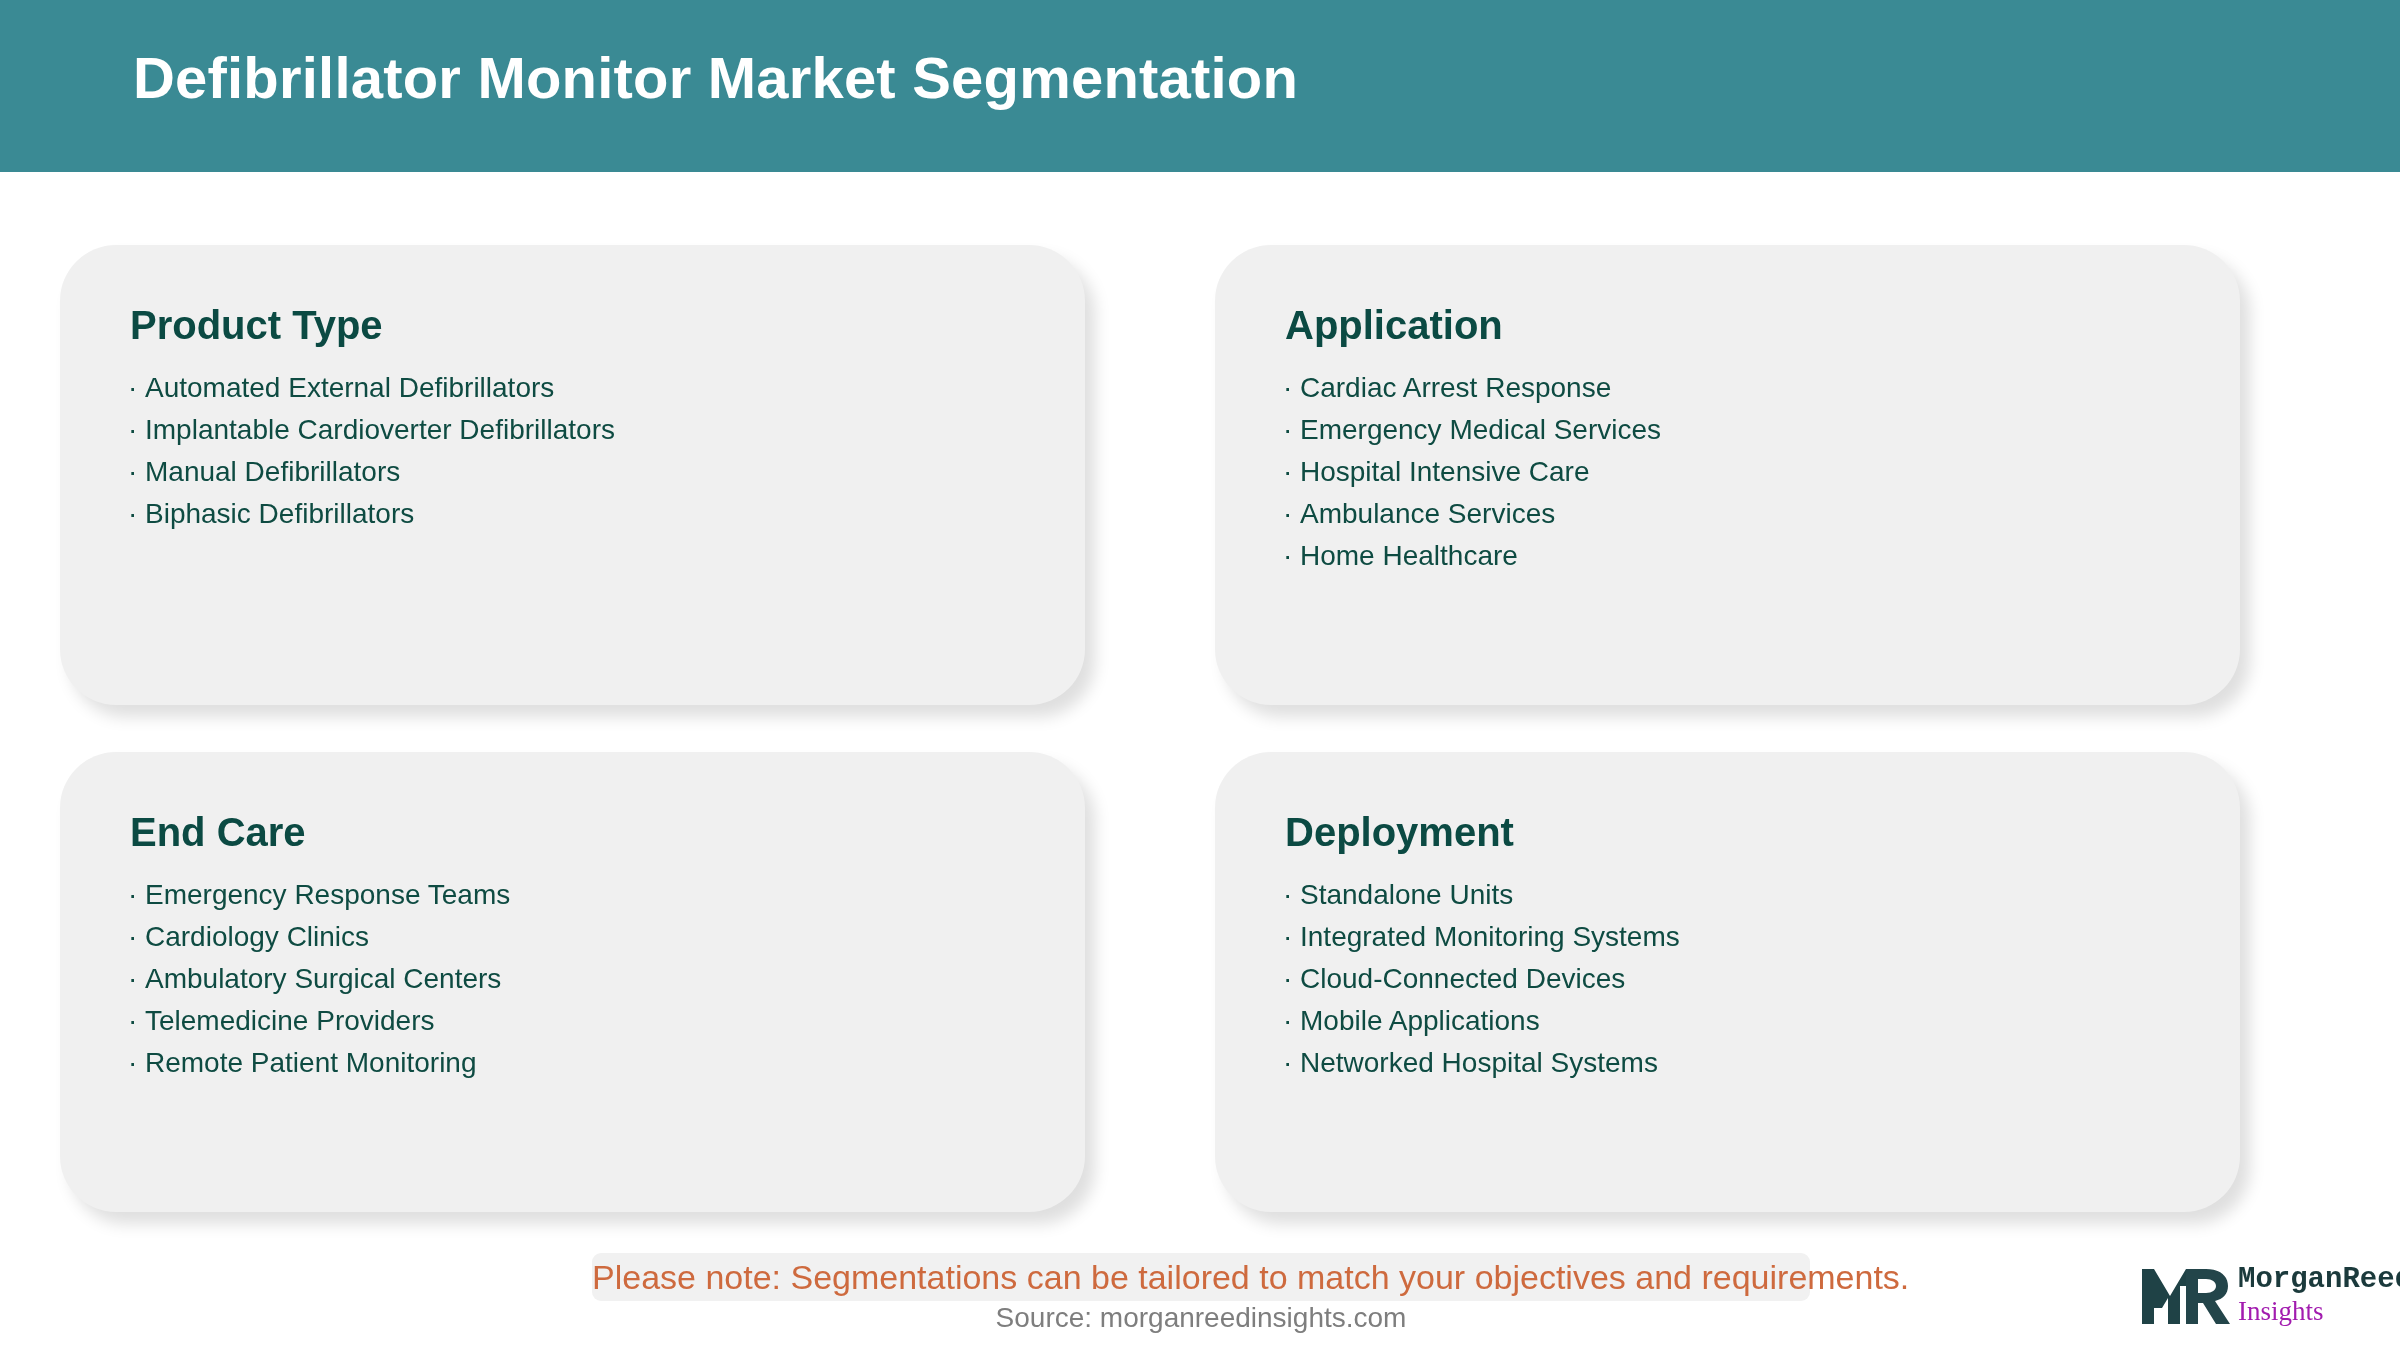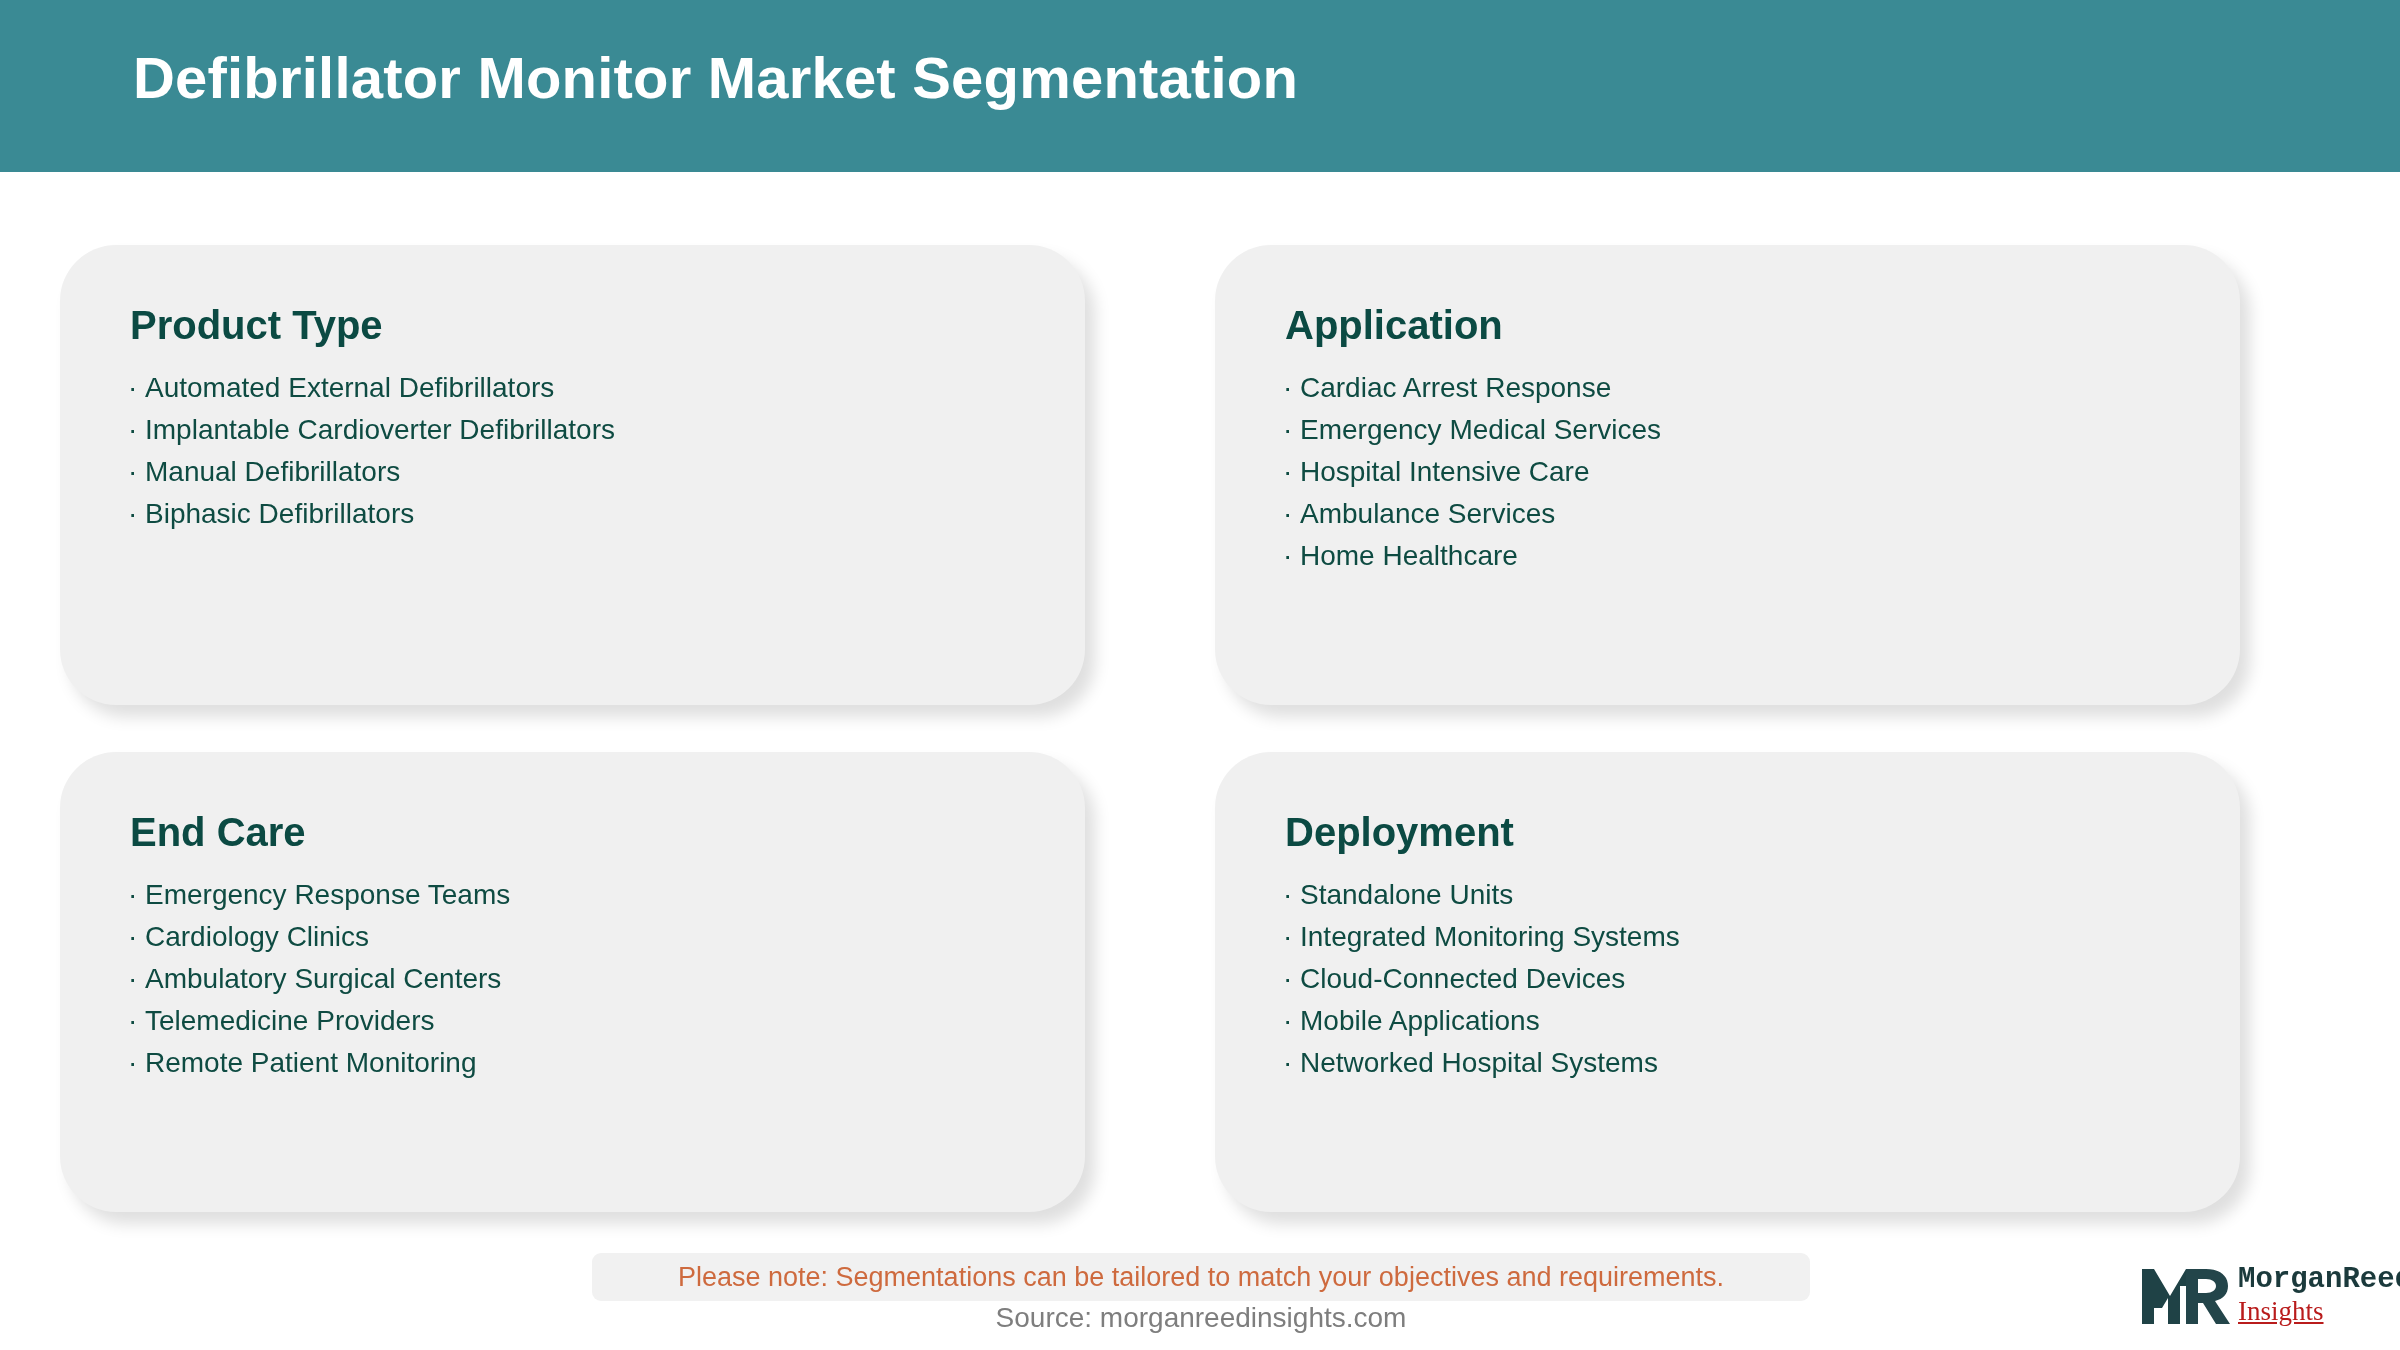--- a/index.html
+++ b/index.html
@@ -90,21 +90,21 @@
     border-radius: 9px;
   }
   #note-text {
     position: absolute;
     left: 0;
     top: 0;
     width: 1218px;
     height: 48px;
     line-height: 48px;
     text-align: center;
-    font-size: 27px;
+    font-size: 34px;
     color: #CE6A3E;
     white-space: nowrap;
   }
   #source-text {
     position: absolute;
     left: 592px;
     top: 1302px;
     width: 1218px;
     text-align: center;
     font-size: 28px;
@@ -137,24 +137,23 @@
     font-family: Liberation Mono, monospace;
     font-size: 29px;
     font-weight: bold;
     color: #1B3A3C;
     line-height: 32px;
     white-space: nowrap;
   }
   #logo-line-insights {
     font-family: "Liberation Serif", serif;
     font-size: 27px;
-    color: #b91c1c;
+    color: #a21caf;
     line-height: 30px;
     white-space: nowrap;
-    text-decoration: underline;
   }
 </style>
 </head>
 <body>
 
 <div id="header-bar">
   <div id="page-title">Defibrillator Monitor Market Segmentation</div>
 </div>
 
 <div class="seg-card" id="card-product-type">

